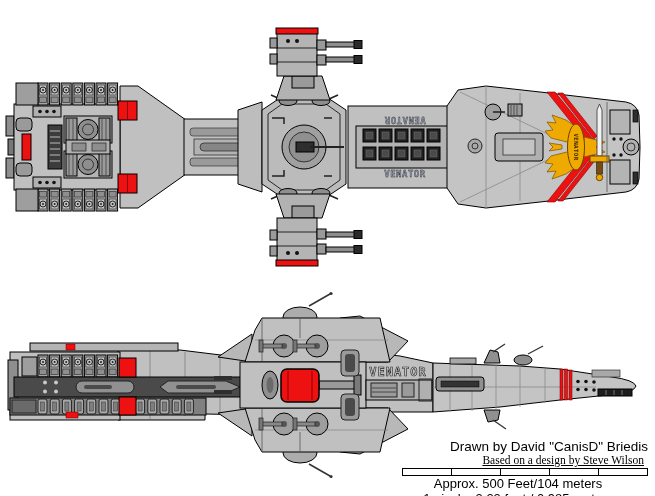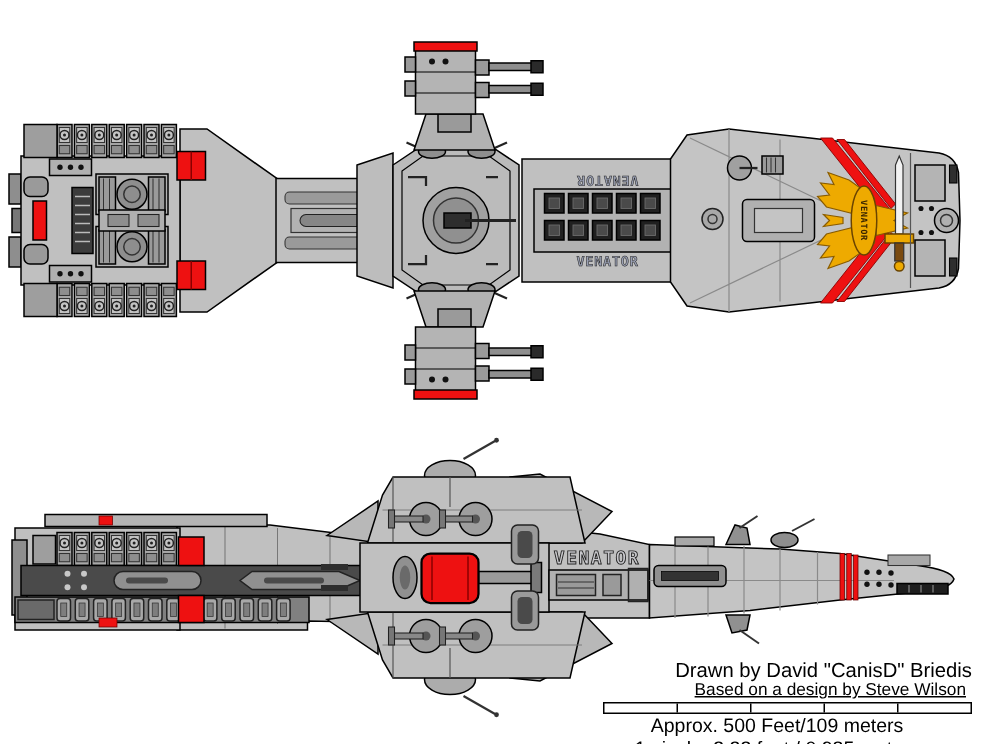--- a/index.html
+++ b/index.html
@@ -1,21 +1,21 @@
 <!DOCTYPE html>
 <html><head>
 <meta charset="utf-8">
 <style>
   html,body{margin:0;padding:0;background:#fff;}
   #canvas{position:relative;width:655px;height:496px;background:#ffffff;overflow:hidden;
           font-family:"Liberation Sans", sans-serif;}
   #art{position:absolute;left:0;top:0;}
   .credits{position:absolute;right:7px;top:440px;width:260px;text-align:center;color:#000;}
   .credit-line1{font-size:13.5px;line-height:14px;white-space:nowrap;text-align:right;}
-  .credit-line2{font-size:11.5px;line-height:12px;text-decoration:underline;white-space:nowrap;text-align:right;margin-right:4px;}
+  .credit-line2{font-size:11.5px;line-height:12px;text-decoration:underline;white-space:nowrap;text-align:right;margin-right:4px;font-family:Liberation Serif, serif;}
   .scalebar{margin-top:2px;margin-left:14px;height:6px;border:1px solid #000;background:#fff;display:flex;}
   .scalebar span{flex:1;border-right:1px solid #000;}
   .scalebar span:last-child{border-right:none;}
   .scale-line{font-size:13px;line-height:14px;white-space:nowrap;margin-top:1px;}
   text{font-family:"DejaVu Sans Mono", monospace;font-weight:bold;}
 </style>
 </head>
 <body>
 
 <div id="canvas">
@@ -398,16 +398,16 @@
 <div class="credits">
   <div class="credit-line1">Drawn by David "CanisD" Briedis</div>
   <div class="credit-line2">Based on a design by Steve Wilson</div>
   <div class="scalebar">
     <span></span>
         <span></span>
         <span></span>
         <span></span>
         <span></span>
   </div>
-  <div class="scale-line">Approx. 500 Feet/109 meters</div>
+  <div class="scale-line">Approx. 500 Feet/104 meters</div>
   <div class="scale-line">1 pixel = 3.23 feet / 0.985 meters</div>
 </div>
 </div>
 
 </body></html>

